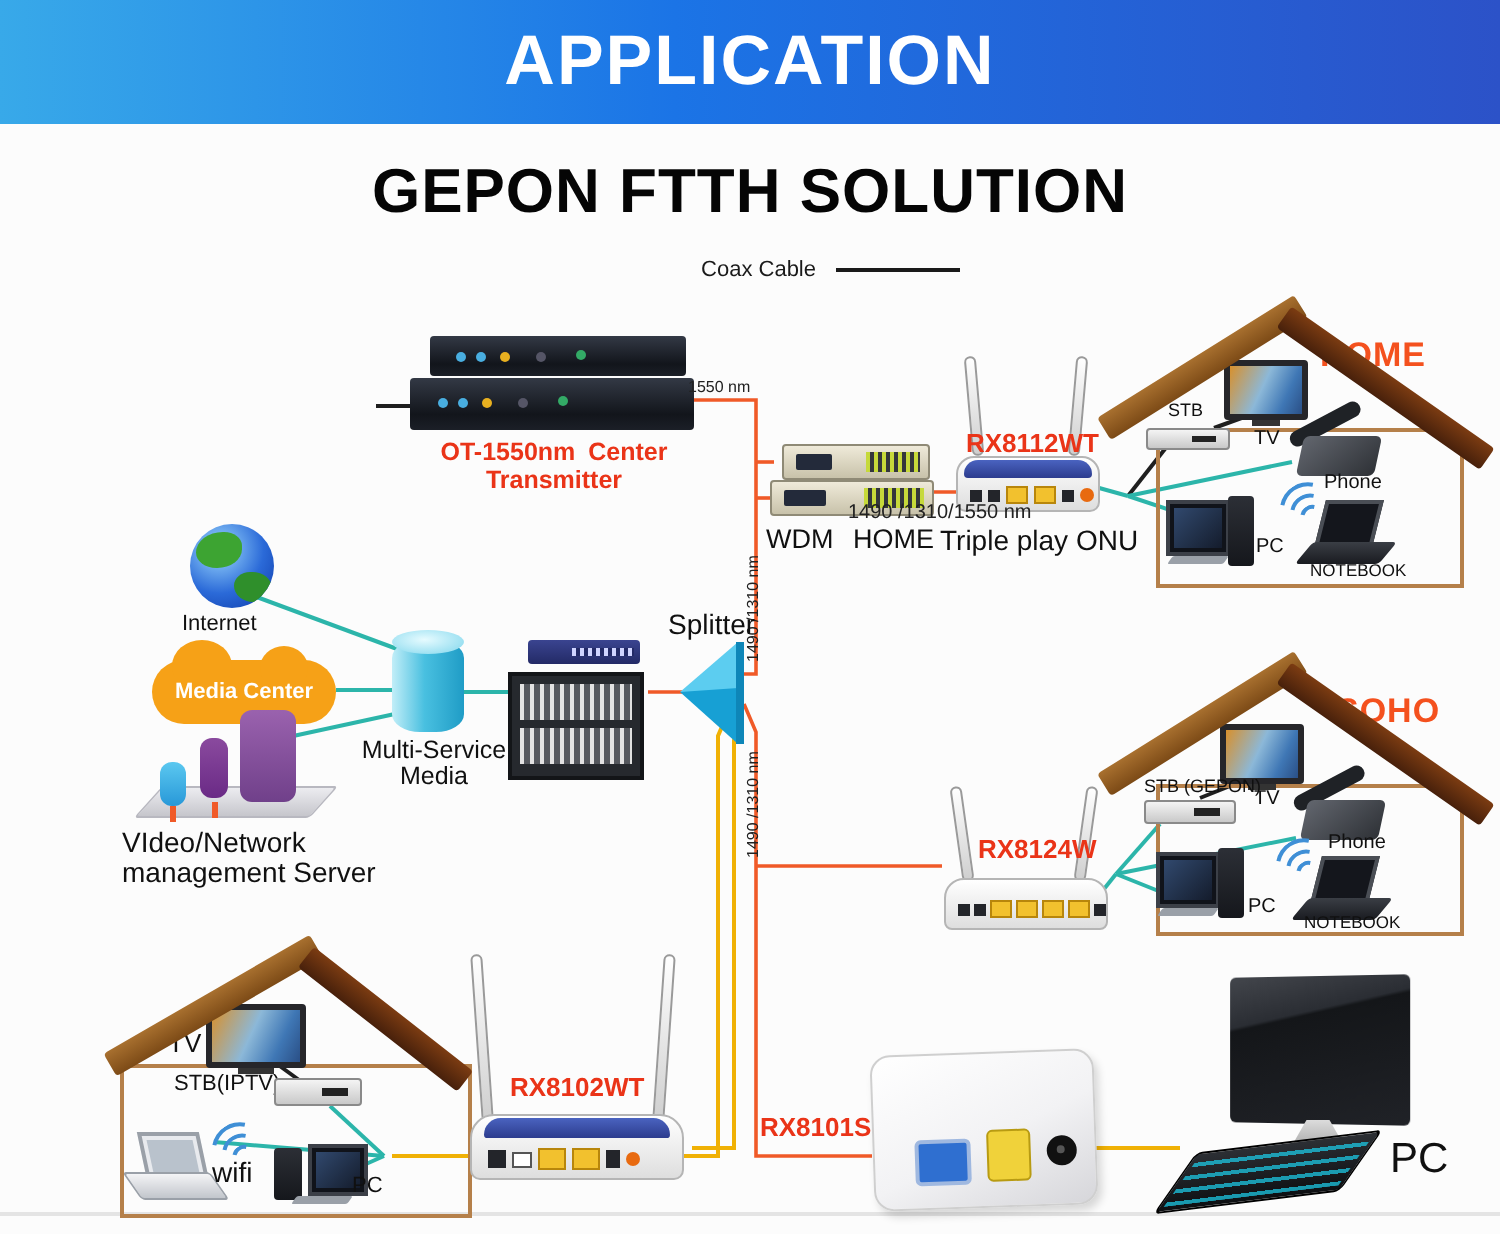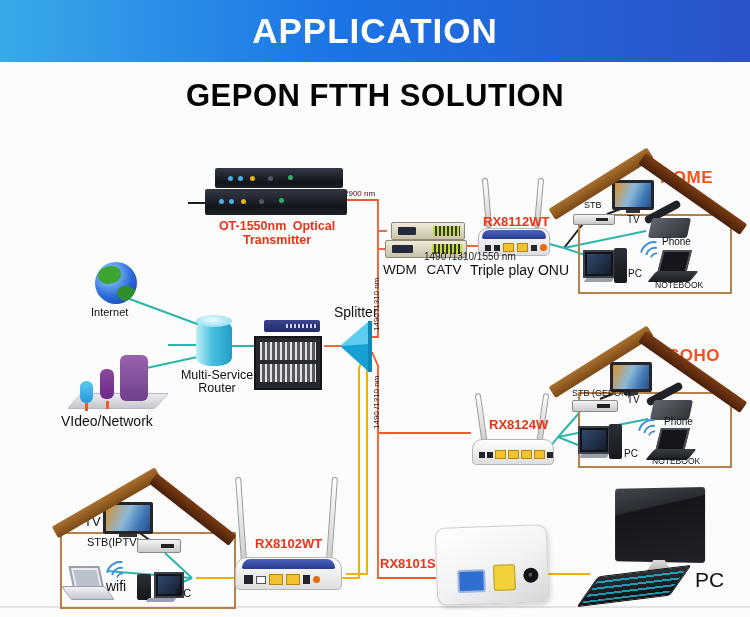--- a/index.html
+++ b/index.html
@@ -154,36 +154,40 @@
     </g>
   </svg>
 
   <div class="abs banner">
     <span class="banner-text">APPLICATION</span>
   </div>
   <div class="abs page-title">GEPON FTTH SOLUTION</div>
   <div class="abs bottom-line"></div>
 
   <div class="abs legend" style="z-index:4">
+    <div class="lrow">
+      <span class="llabel" style="color:#1a1a1a">Coax Cable</span>
+      <span class="lline" style="border-color:#1a1a1a"></span>
+    </div>
   </div>
 
 
   <div class="abs" style="left:205px;top:168px;width:142px;height:48px;z-index:2">
     <div class="abs rack-black" style="left:10px;top:0;width:128px;height:20px;"></div>
     <div class="abs rack-black" style="left:0;top:21px;width:142px;height:26px;"></div>
   </div>
-  <div class="abs rlab" style="left:192px;top:219px;width:170px;text-align:center;white-space:normal;z-index:4;word-spacing:3px;">OT-1550nm Optical Transmitter</div>
-
-  <div class="abs wl" style="left:344px;top:189px;z-index:4">2900 nm</div>
+  <div class="abs rlab" style="left:192px;top:219px;width:170px;text-align:center;white-space:normal;z-index:4;word-spacing:3px;">OT-1550nm Center Transmitter</div>
+
+  <div class="abs wl" style="left:344px;top:189px;z-index:4">1550 nm</div>
 
   <div class="abs" style="left:385px;top:222px;width:80px;height:36px;z-index:2">
     <div class="abs rack-beige" style="left:6px;top:0;width:72px;height:16px;"></div>
     <div class="abs rack-beige" style="left:0;top:18px;width:80px;height:16px;"></div>
   </div>
-  <div class="abs blab" style="left:383px;top:262px;font-size:13.5px;word-spacing:6px;z-index:4">WDM CATV</div>
+  <div class="abs blab" style="left:383px;top:262px;font-size:13.5px;word-spacing:6px;z-index:4">WDM HOME</div>
   <div class="abs wl" style="left:424px;top:251px;font-size:10px;z-index:4">1490 /1310/1550 nm</div>
   <div class="abs vl" style="left:381px;top:322px;z-index:4">1490 /1310 nm</div>
   <div class="abs vl" style="left:381px;top:420px;z-index:4">1490 /1310 nm</div>
 
   <div class="abs" style="left:478px;top:178px;width:70px;height:76px;z-index:2">
     <span class="ant" style="left:6px;top:0;height:48px;transform:rotate(-5deg)"></span>
     <span class="ant" style="right:6px;top:0;height:48px;transform:rotate(5deg)"></span>
     <div class="rbody" style="left:0;top:50px;width:70px;height:26px;">
       <div class="rband" style="left:3px;top:1px;width:64px;height:9px;"></div>
       <div class="ports" style="left:6px;top:14px;">
@@ -227,34 +231,38 @@
     <div class="notebook" style="left:94px;top:98px;width:42px;height:32px;">
       <div class="nb-s"></div>
         <div class="nb-b"></div>
     </div>
     <div class="abs blab" style="left:97px;top:128px;font-size:8.5px;">NOTEBOOK</div>
   </div>
 
   <div class="abs globe" style="left:95px;top:262px;width:42px;height:42px;z-index:2"></div>
   <div class="abs blab" style="left:91px;top:306px;font-size:11px;z-index:4">Internet</div>
 
+  <div class="abs cloud mc-cloud" style="left:76px;top:330px;width:92px;height:32px;z-index:2">
+    <span class="mc-text">Media Center</span>
+  </div>
 
   <div class="abs" style="left:60px;top:355px;width:105px;height:55px;z-index:2">
     <div class="platform" style="left:14px;top:38px;width:86px;height:14px;"></div>
     <div class="bar" style="left:20px;top:26px;width:13px;height:22px;background:linear-gradient(#5bc8f0,#2898d8);"></div>
     <div class="bar" style="left:40px;top:14px;width:14px;height:30px;background:linear-gradient(#8a4a9e,#6a2a86);"></div>
     <div class="bar" style="left:60px;top:0;width:28px;height:46px;background:linear-gradient(#9a62ae,#70408a);"></div>
     <div class="bar" style="left:25px;top:48px;width:3px;height:8px;background:#f05a28;border-radius:0;"></div>
     <div class="bar" style="left:46px;top:46px;width:3px;height:8px;background:#f05a28;border-radius:0;"></div>
   </div>
   <div class="abs blab" style="left:61px;top:413px;font-size:14px;z-index:4">VIdeo/Network</div>
+  <div class="abs blab" style="left:61px;top:428px;font-size:14px;z-index:4">management Server</div>
 
   <div class="abs cyl" style="left:196px;top:320px;width:36px;height:46px;z-index:2"></div>
   <div class="abs blab" style="left:172px;top:368px;width:90px;text-align:center;font-size:12.5px;z-index:4">Multi-Service</div>
-  <div class="abs blab" style="left:172px;top:381px;width:90px;text-align:center;font-size:12.5px;z-index:4">Router</div>
+  <div class="abs blab" style="left:172px;top:381px;width:90px;text-align:center;font-size:12.5px;z-index:4">Media</div>
 
   <div class="abs" style="left:252px;top:316px;width:72px;height:72px;z-index:2">
     <div class="abs olt-switch" style="left:12px;top:4px;width:56px;height:12px;"></div>
     <div class="abs olt-chassis" style="left:2px;top:20px;width:64px;height:50px;">
       <div class="olt-cards" style="top:4px;height:18px;"></div>
       <div class="olt-cards" style="top:26px;height:18px;"></div>
     </div>
   </div>
   <div class="abs blab" style="left:334px;top:304px;font-size:14px;z-index:4">Splitter</div>
 

